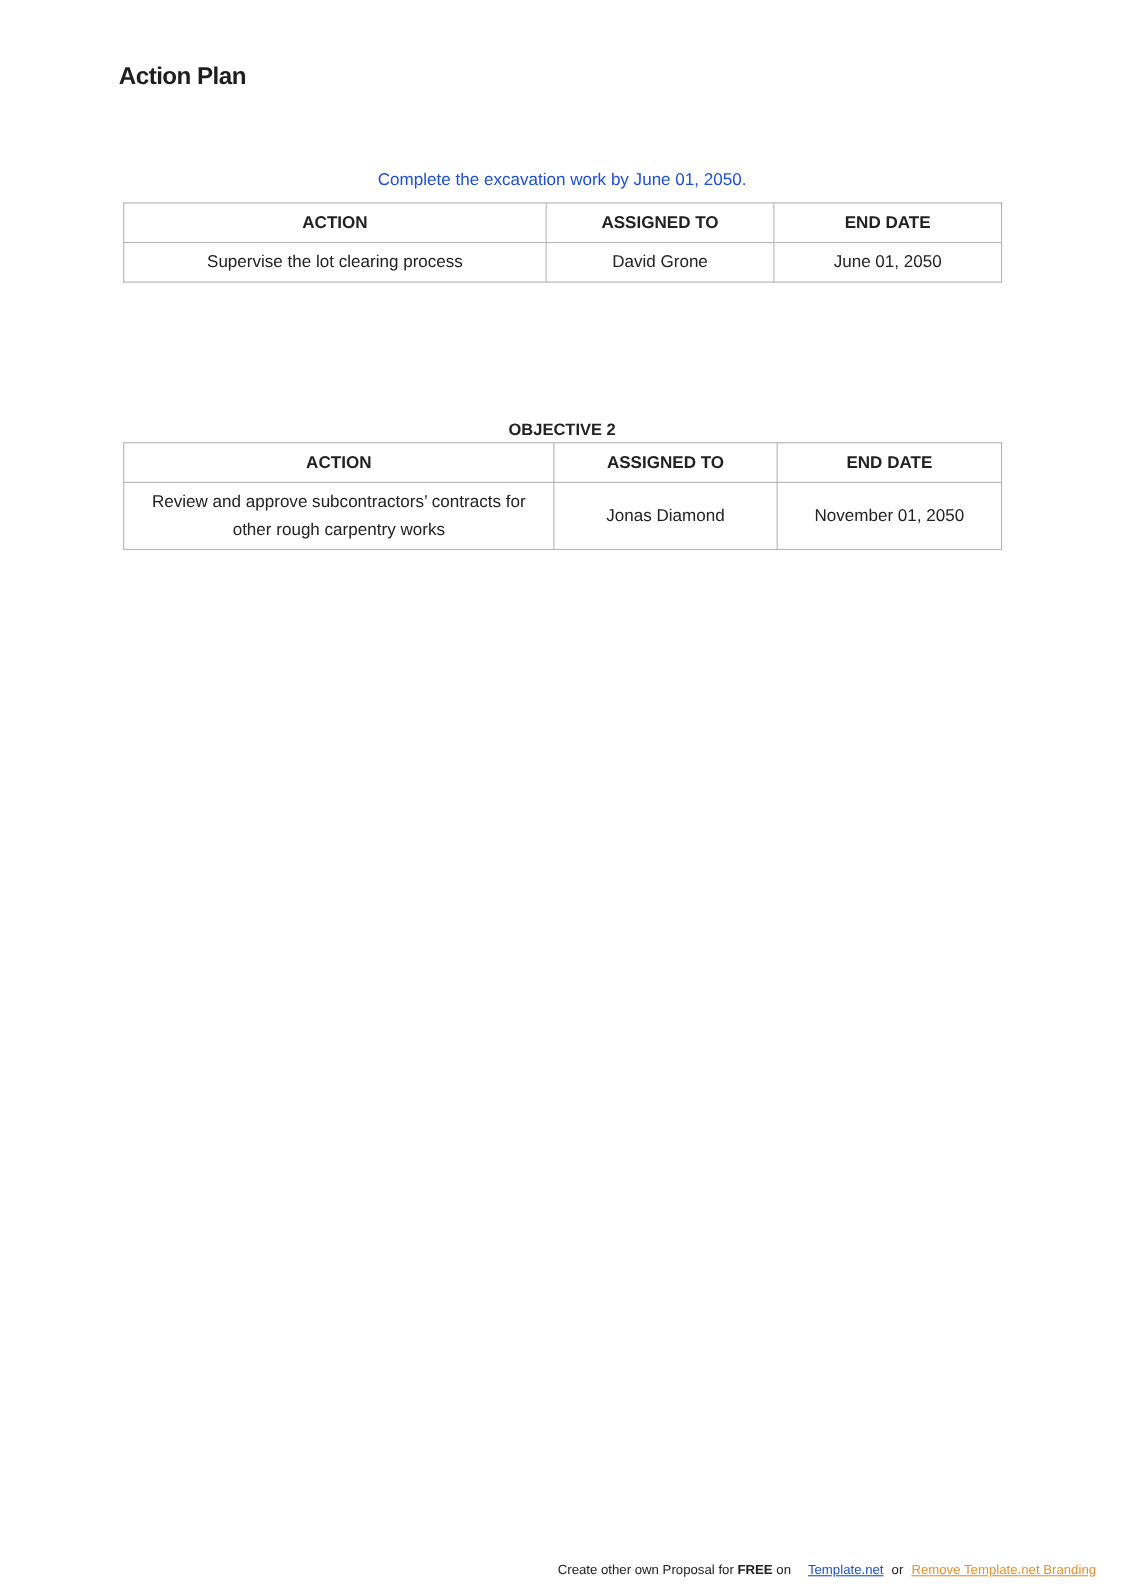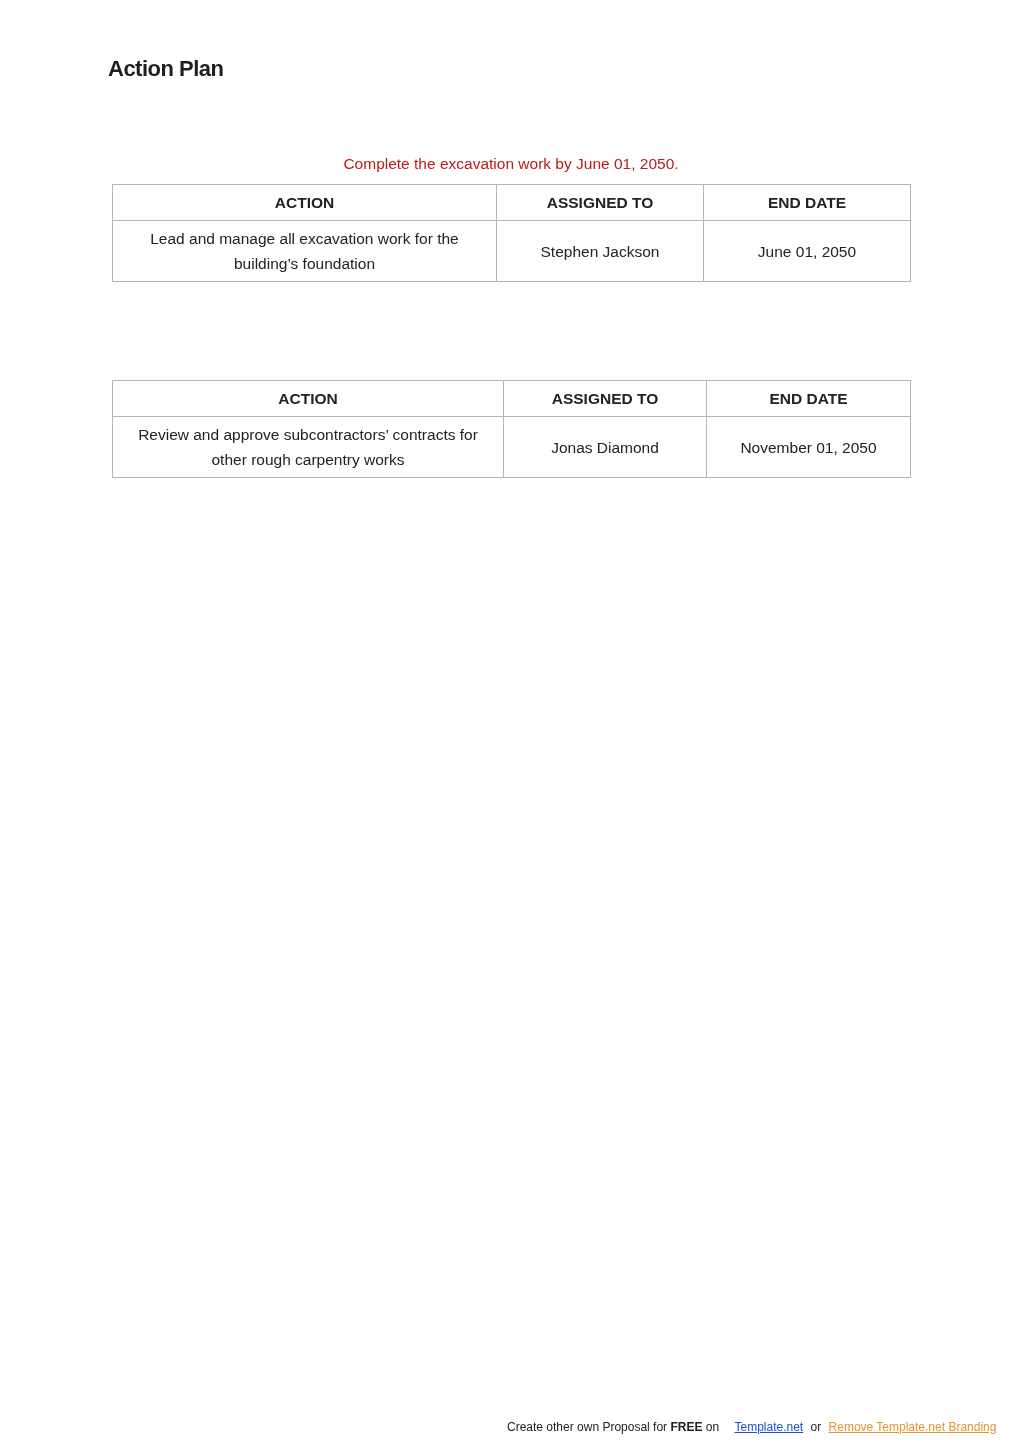--- a/index.html
+++ b/index.html
@@ -11,21 +11,21 @@
       position: absolute; left: 104px; top: 52px;
       font-size: 22px; font-weight: bold; color: #1e1e1e; letter-spacing: -0.5px;
       margin: 4px;
     }
     .objective { position: absolute; left: 112px; width: 798px; }
     .obj-heading {
       text-align: center; font-size: 15px; font-weight: bold; color: #222;
       height: 22px; line-height: 22px;
     }
     .obj-desc {
-      text-align: center; font-size: 15.5px; color: #b91c1c;
+      text-align: center; font-size: 15.5px; color: #1d4ed8;
       height: 26px; line-height: 26px; margin-bottom: 7px;
     }
     table {
       width: 798px; border-collapse: collapse; table-layout: fixed;
     }
     th, td {
       border: 1px solid #b5b5b5; text-align: center; vertical-align: middle;
       font-size: 15.5px; color: #222; padding: 4px 14px; line-height: 25px;
     }
     th { font-weight: bold; height: 27px; }
@@ -55,29 +55,30 @@
       </colgroup>
     <thead>
       <tr>
         <th>ACTION</th>
         <th>ASSIGNED TO</th>
         <th>END DATE</th>
       </tr>
     </thead>
     <tbody>
       <tr>
-        <td class="double">Lead and manage all excavation work for the building’s foundation</td>
-        <td class="double">Stephen Jackson</td>
-        <td class="double">June 01, 2050</td>
+        <td class="single">Supervise the lot clearing process</td>
+        <td class="single">David Grone</td>
+        <td class="single">June 01, 2050</td>
       </tr>
     </tbody>
   </table>
 </section>
 
 <section class="objective" style="top:380px;">
+  <div class="obj-heading">OBJECTIVE 2</div>
   <table>
     <colgroup>
         <col style="width:391px">
         <col style="width:203px">
         <col style="width:204px">
       </colgroup>
     <thead>
       <tr>
         <th>ACTION</th>
         <th>ASSIGNED TO</th>

